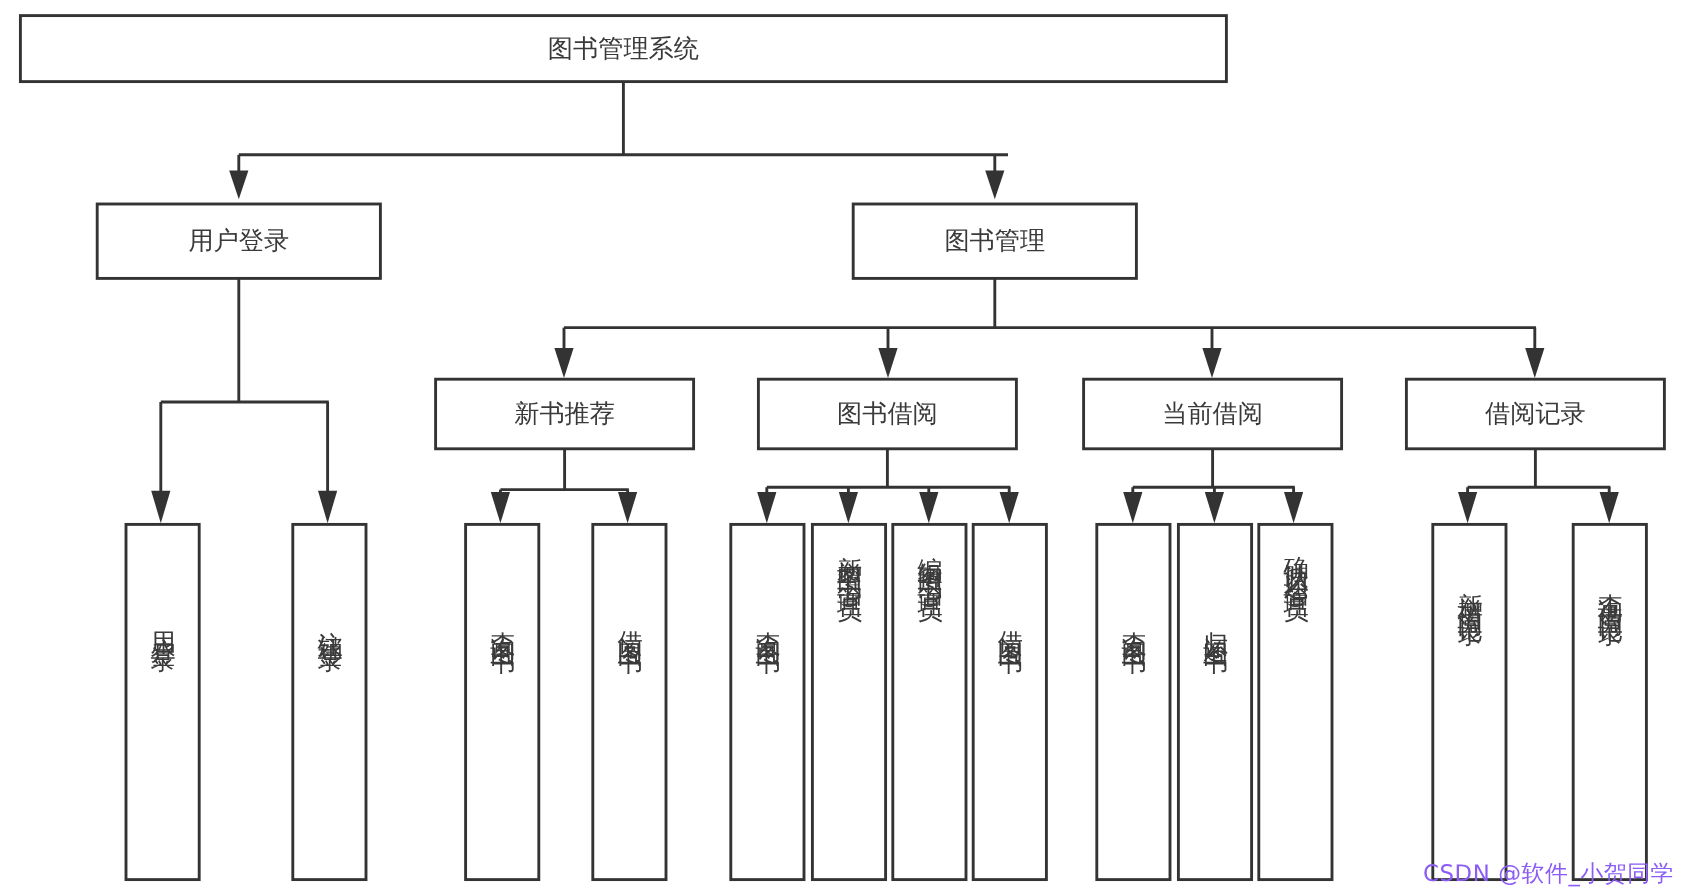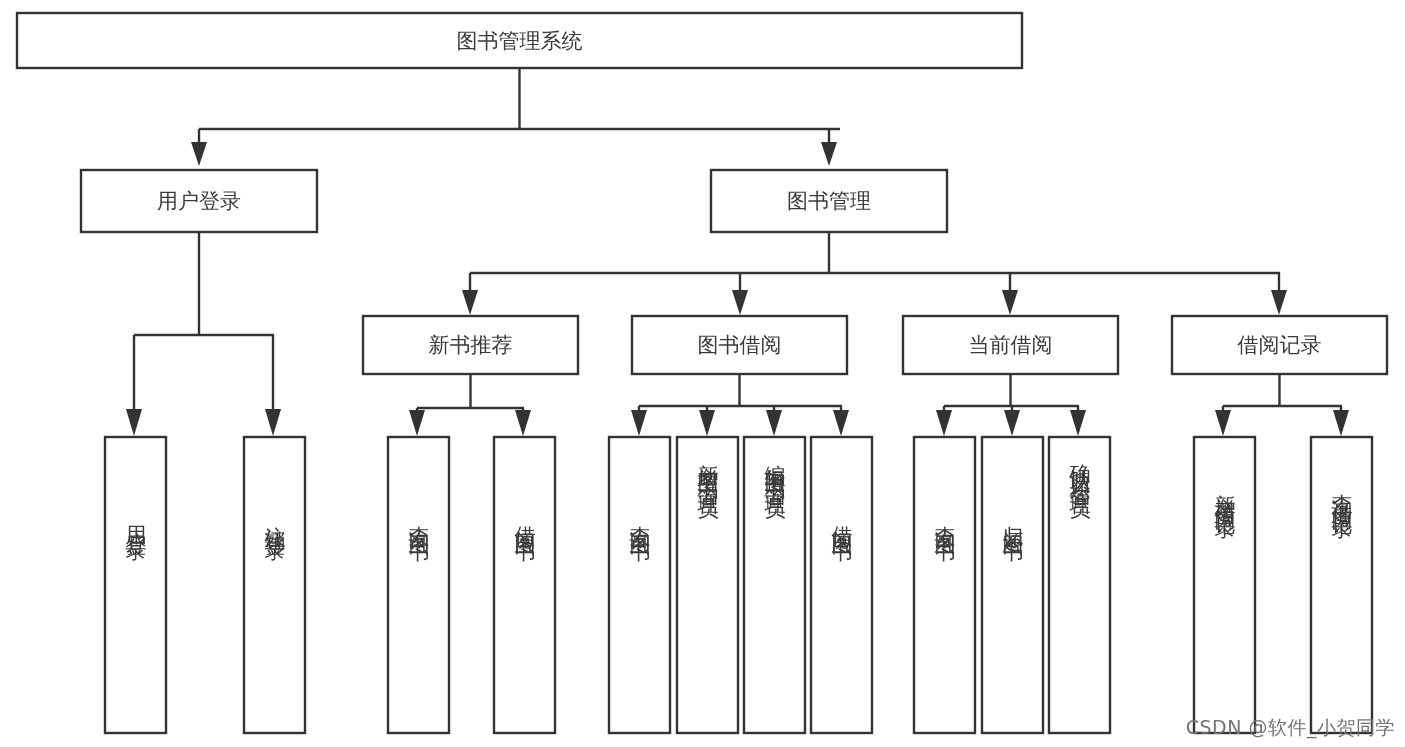--- a/index.html
+++ b/index.html
@@ -66,21 +66,21 @@
     color: #3a3a3a;
     white-space: nowrap;
     text-align: center;
   }
   #watermark {
     position: absolute;
     right: 10px;
     bottom: 6px;
     font-family: "DejaVu Sans", "Liberation Sans", sans-serif;
     font-size: 19px;
-    color: #737373;
+    color: #8b5cf6;
     white-space: nowrap;
     letter-spacing: 0.5px;
   }
 </style>
 </head>
 <body>
 
 <div id="diagram-root">
 
   <svg id="flow-svg" viewBox="0 0 1405 747">

